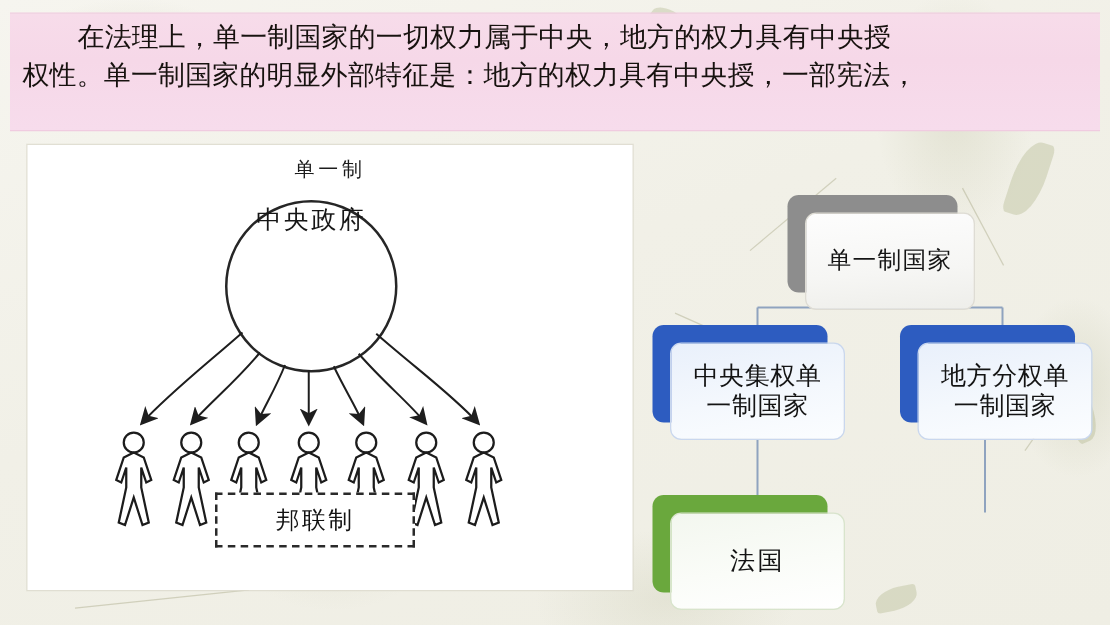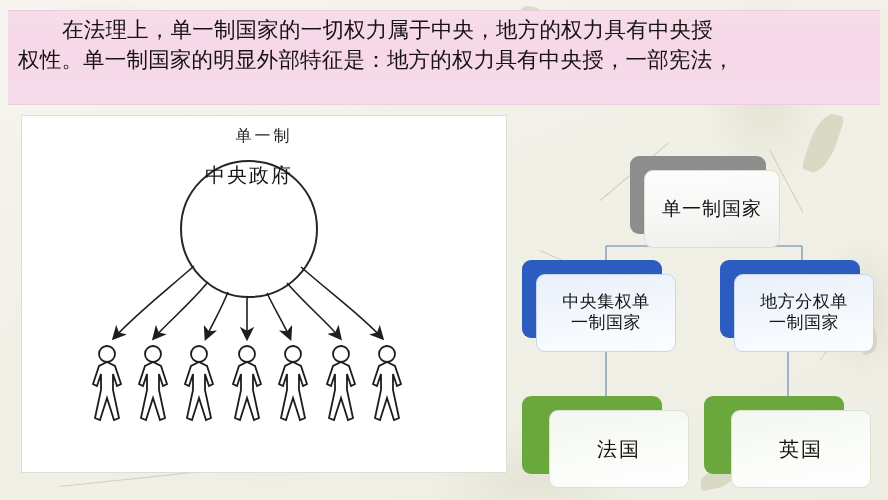--- a/index.html
+++ b/index.html
@@ -150,33 +150,32 @@
     background: linear-gradient(175deg, #fdfdfd 0%, #f6f6f4 60%, #eeeeea 100%);
     border: 1px solid #dedcd4;
     font-size: 19px;
     letter-spacing: 1px;
   }
   .node-blue { width: 140px; height: 78px; }
   .node-blue .shadow { background: #2d5cc0; }
   .node-blue .face {
     background: linear-gradient(170deg, #e9f0fb 0%, #f4f8fd 55%, #fbfdff 100%);
     border: 1px solid #c9d7ee;
-    font-size: 17px;
+    font-size: 20px;
     letter-spacing: 0.5px;
   }
   .node-blue-left { left: 14px; top: 140px; }
   .node-blue-right { left: 212px; top: 140px; }
   .node-green { width: 140px; height: 78px; }
   .node-green .shadow { background: #6aa83d; }
   .node-green .face {
     background: linear-gradient(170deg, #f3f7ef 0%, #fafcf8 55%, #ffffff 100%);
     border: 1px solid #d8e4cc;
     font-size: 20px;
     letter-spacing: 2px;
-    margin-left: 13px;
   }
   .node-green-left { left: 14px; top: 276px; }
   .node-green-right { left: 196px; top: 276px; }
 </style>
 </head>
 <body>
 
 <div id="slide">
 
   <div class="bg-layer"></div>
@@ -245,20 +244,23 @@
           <circle cx="17" cy="8" r="8"></circle>
           <path d="M17,16 L9,20 L3,38 L7,40 L11,28 L11,44 L5,72 L10,74 L17,52 L24,74 L29,72 L23,44 L23,28 L27,40 L31,38 L25,20 Z"></path>
         </g>
         <g transform="translate(348,230)">
           <circle cx="17" cy="8" r="8"></circle>
           <path d="M17,16 L9,20 L3,38 L7,40 L11,28 L11,44 L5,72 L10,74 L17,52 L24,74 L29,72 L23,44 L23,28 L27,40 L31,38 L25,20 Z"></path>
         </g>
       </g>
     </svg>
 
+    <div class="dashed-box">
+      <span>邦联制</span>
+    </div>
   </div>
 
   <div class="flow">
 
     <svg class="flow-svg" width="380" height="380">
       <g stroke="#8fa3bf" stroke-width="1.6" fill="none">
 
         <path d="M204,100 L204,126"></path>
         <path d="M98,126 L294,126"></path>
         <path d="M98,126 L98,154"></path>
@@ -296,21 +298,15 @@
       </div>
     </div>
 
     <div class="node node-green node-green-left">
       <div class="shadow"></div>
       <div class="face">
         <span>法国</span>
       </div>
     </div>
 
-    <div class="node node-green node-green-right">
-      <div class="shadow"></div>
-      <div class="face">
-        <span>英国</span>
-      </div>
-    </div>
 
   </div>
 </div>
 
 </body></html>

